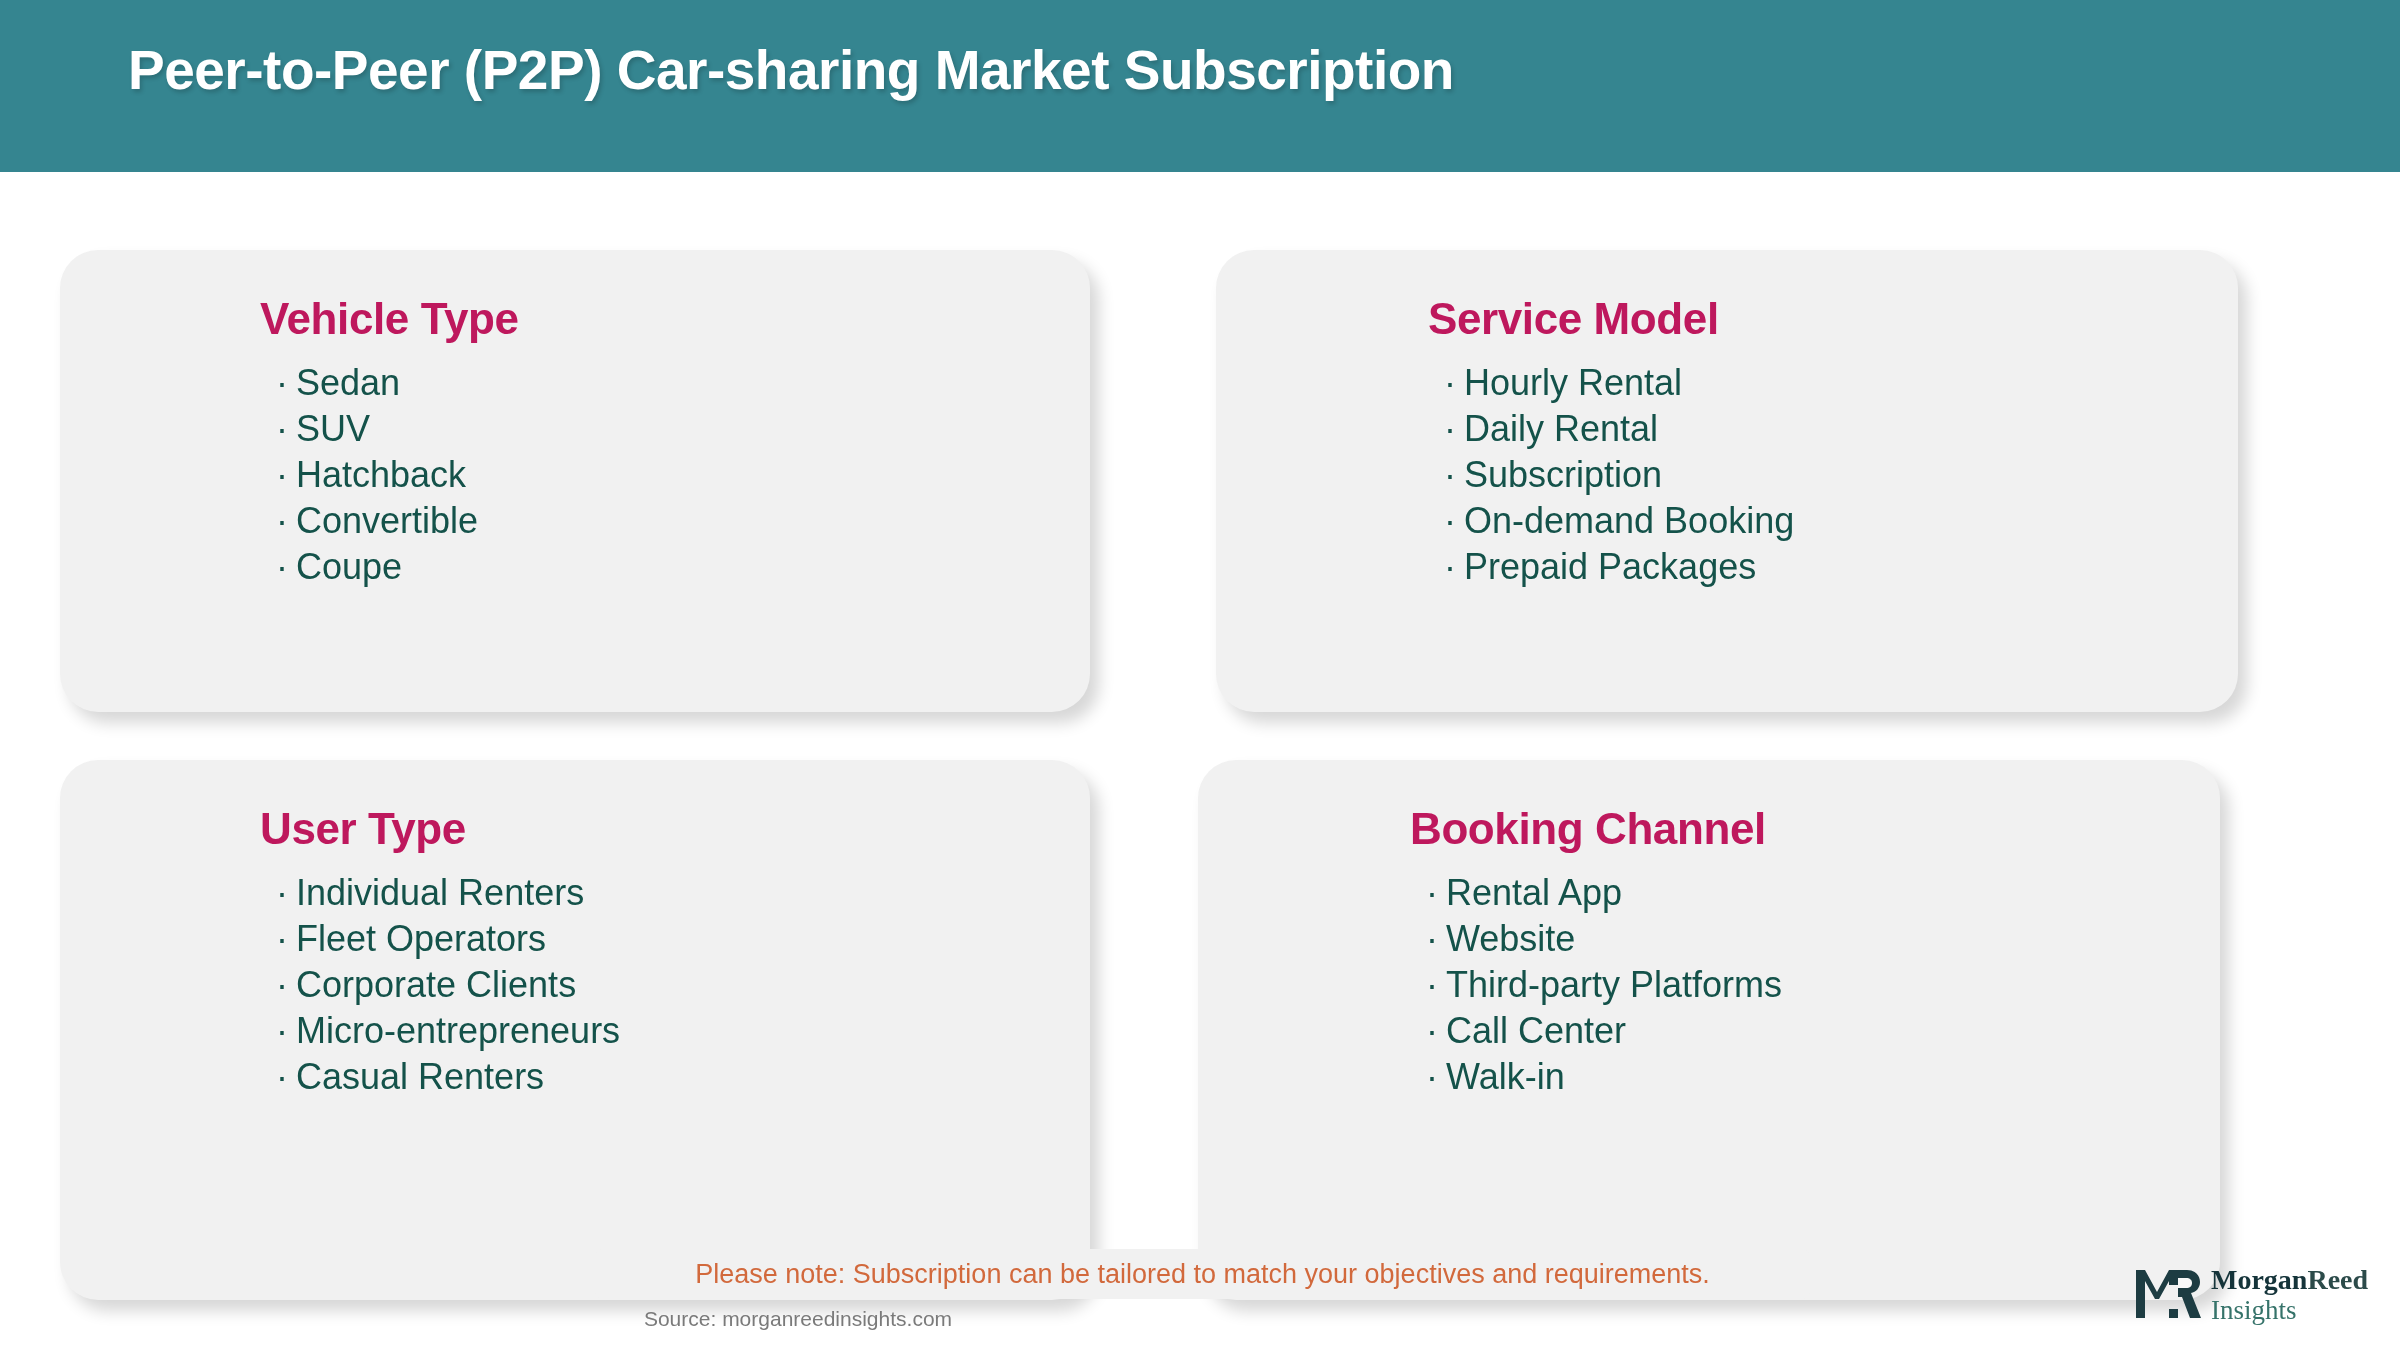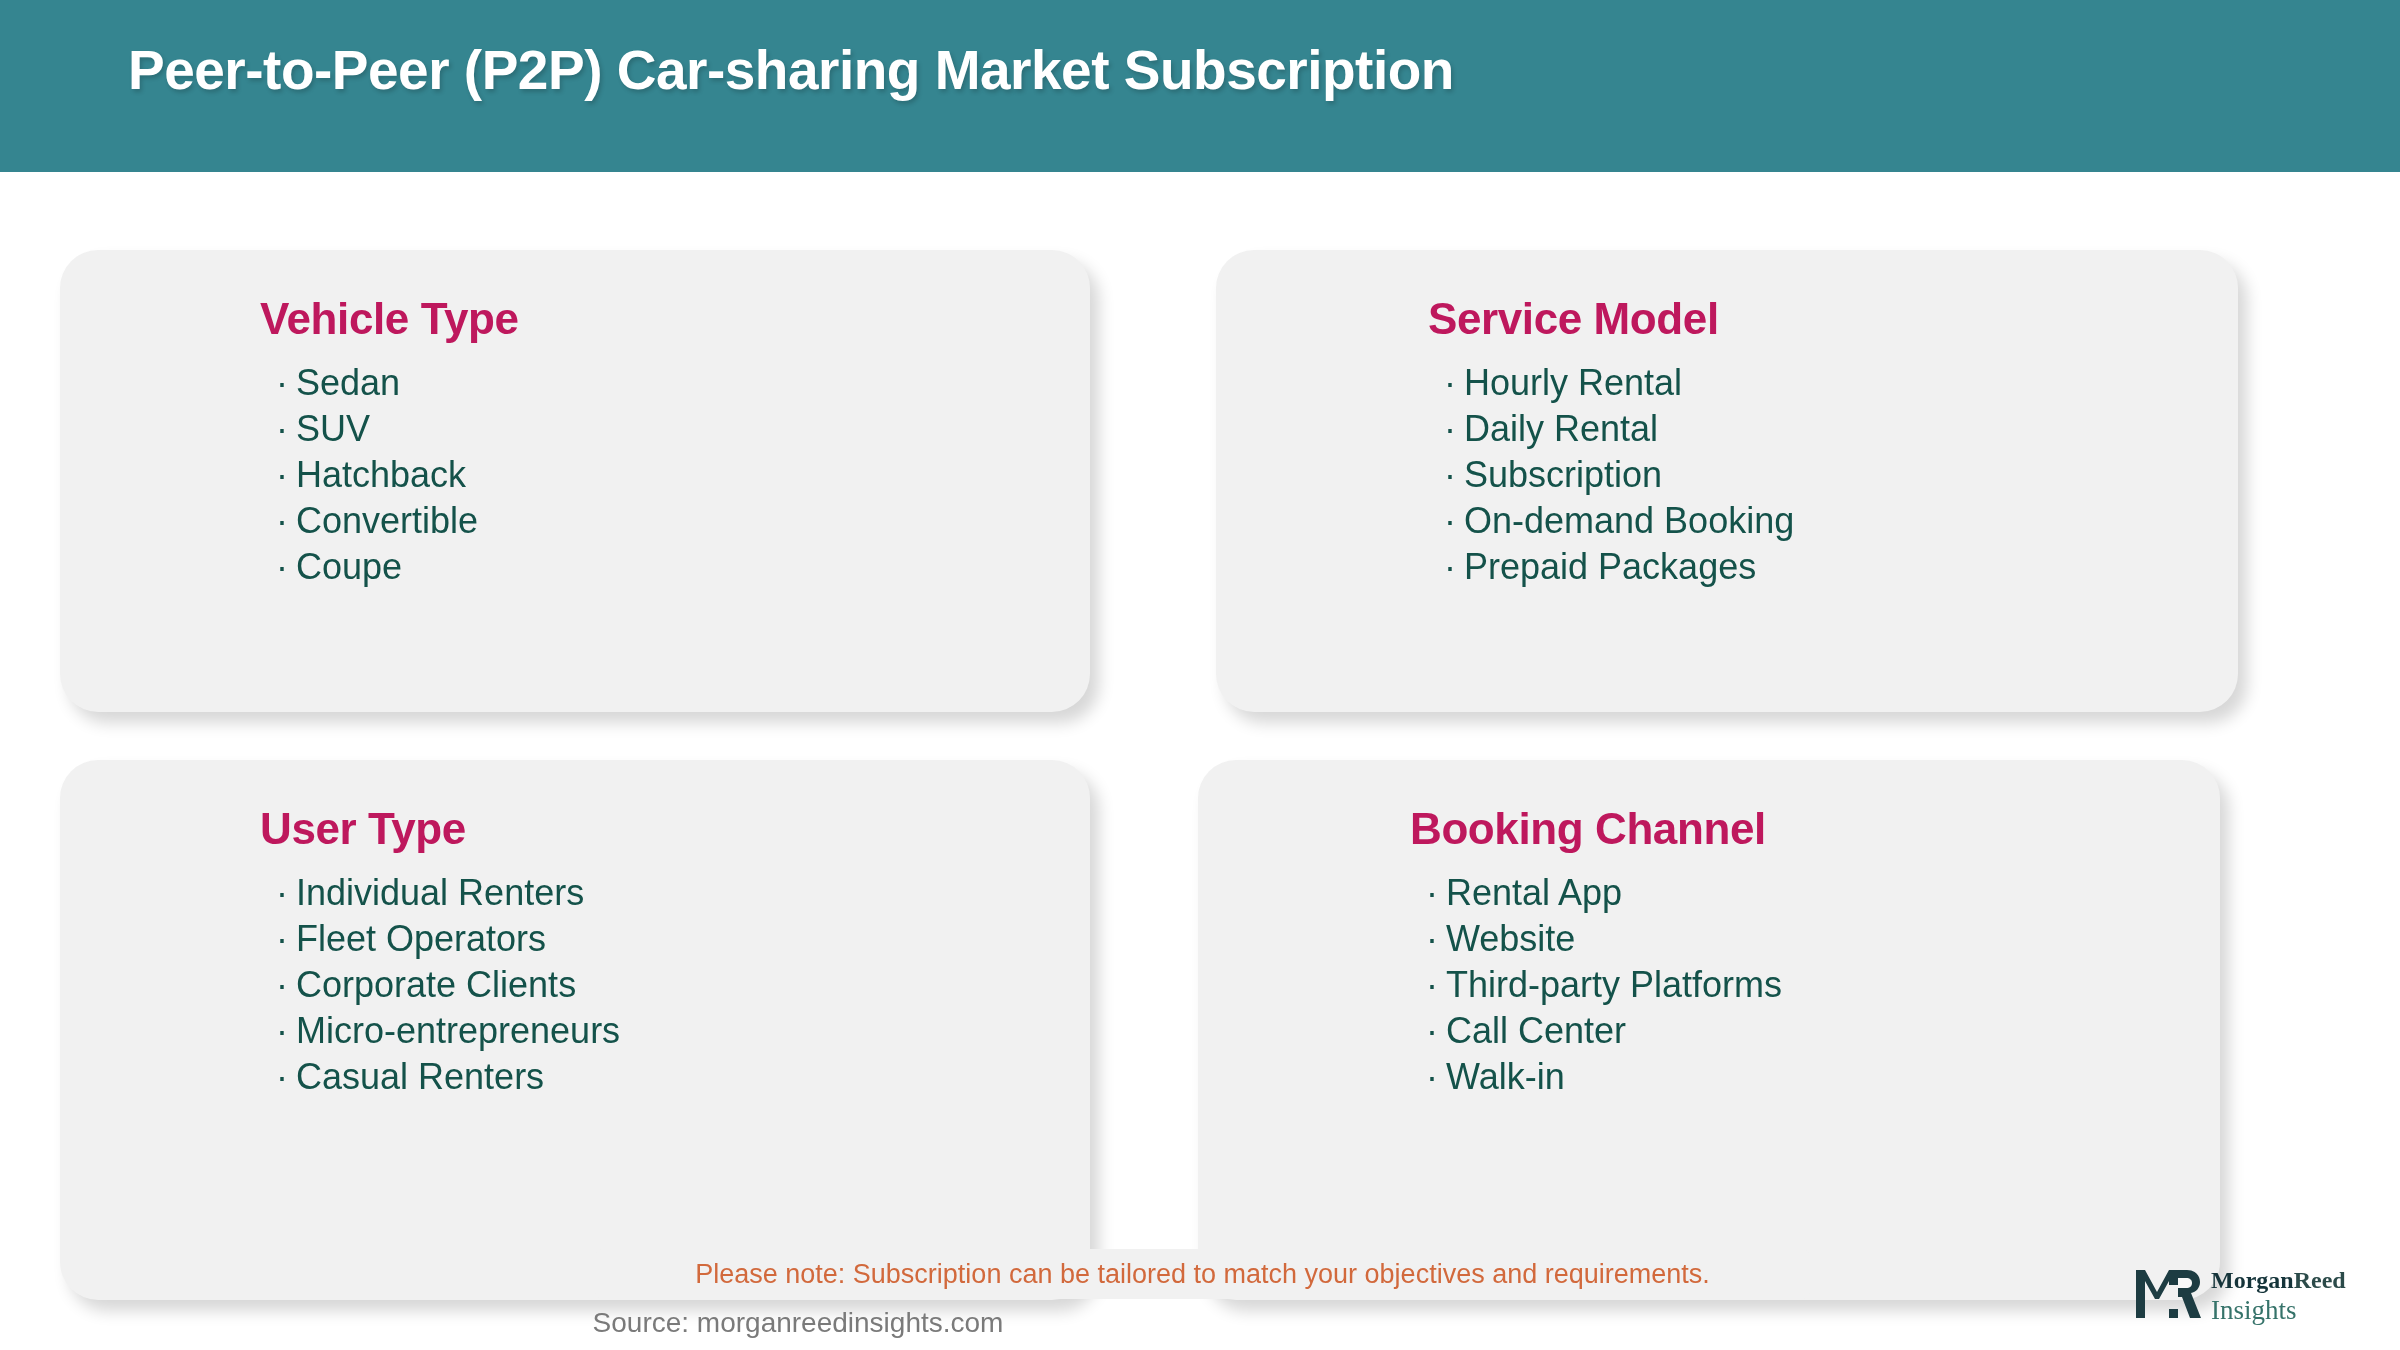--- a/index.html
+++ b/index.html
@@ -118,21 +118,21 @@
     color: #d2693c;
     line-height: 50px;
     white-space: nowrap;
   }
   .source-text {
     position: absolute;
     left: 0;
     top: 75px;
     width: 2096px;
     text-align: center;
-    font-size: 28px;
+    font-size: 21px;
     color: #7a7a7a;
   }
   .source-inner {
     display: inline-block;
     transform: translateX(-250px);
     white-space: nowrap;
   }
 
   
   .logo {
@@ -150,21 +150,21 @@
     height: 50px;
   }
   .logo-words {
     position: absolute;
     left: 76px;
     top: 0px;
     width: 160px;
   }
   .logo-line1 {
     font-family: "Liberation Serif", "DejaVu Serif", serif;
-    font-size: 24px;
+    font-size: 28px;
     font-weight: bold;
     color: #15343a;
     line-height: 30px;
     white-space: nowrap;
   }
   .logo-line1 .reed { color: #2c4b4a; font-weight: bold; }
   .logo-line2 {
     font-family: "Liberation Serif", "DejaVu Serif", serif;
     font-size: 27px;
     color: #36736a;

